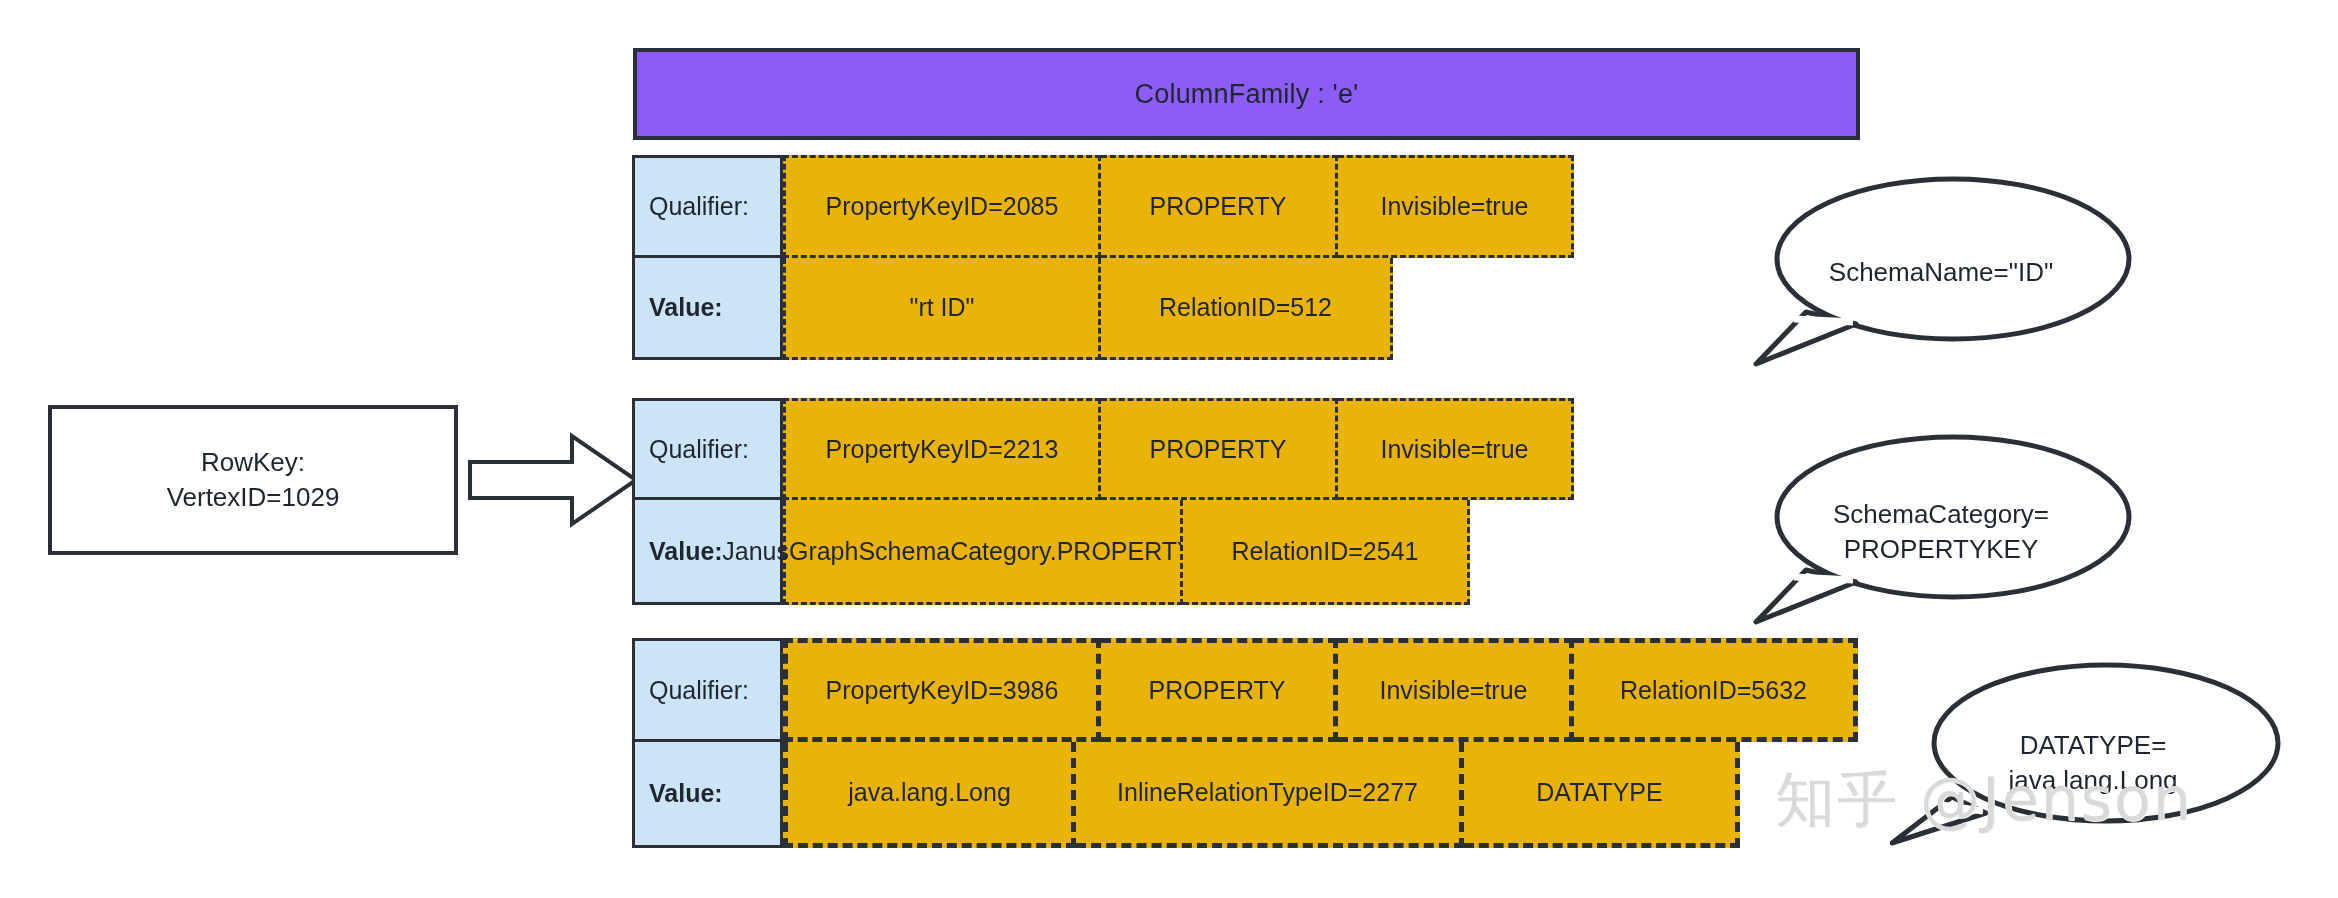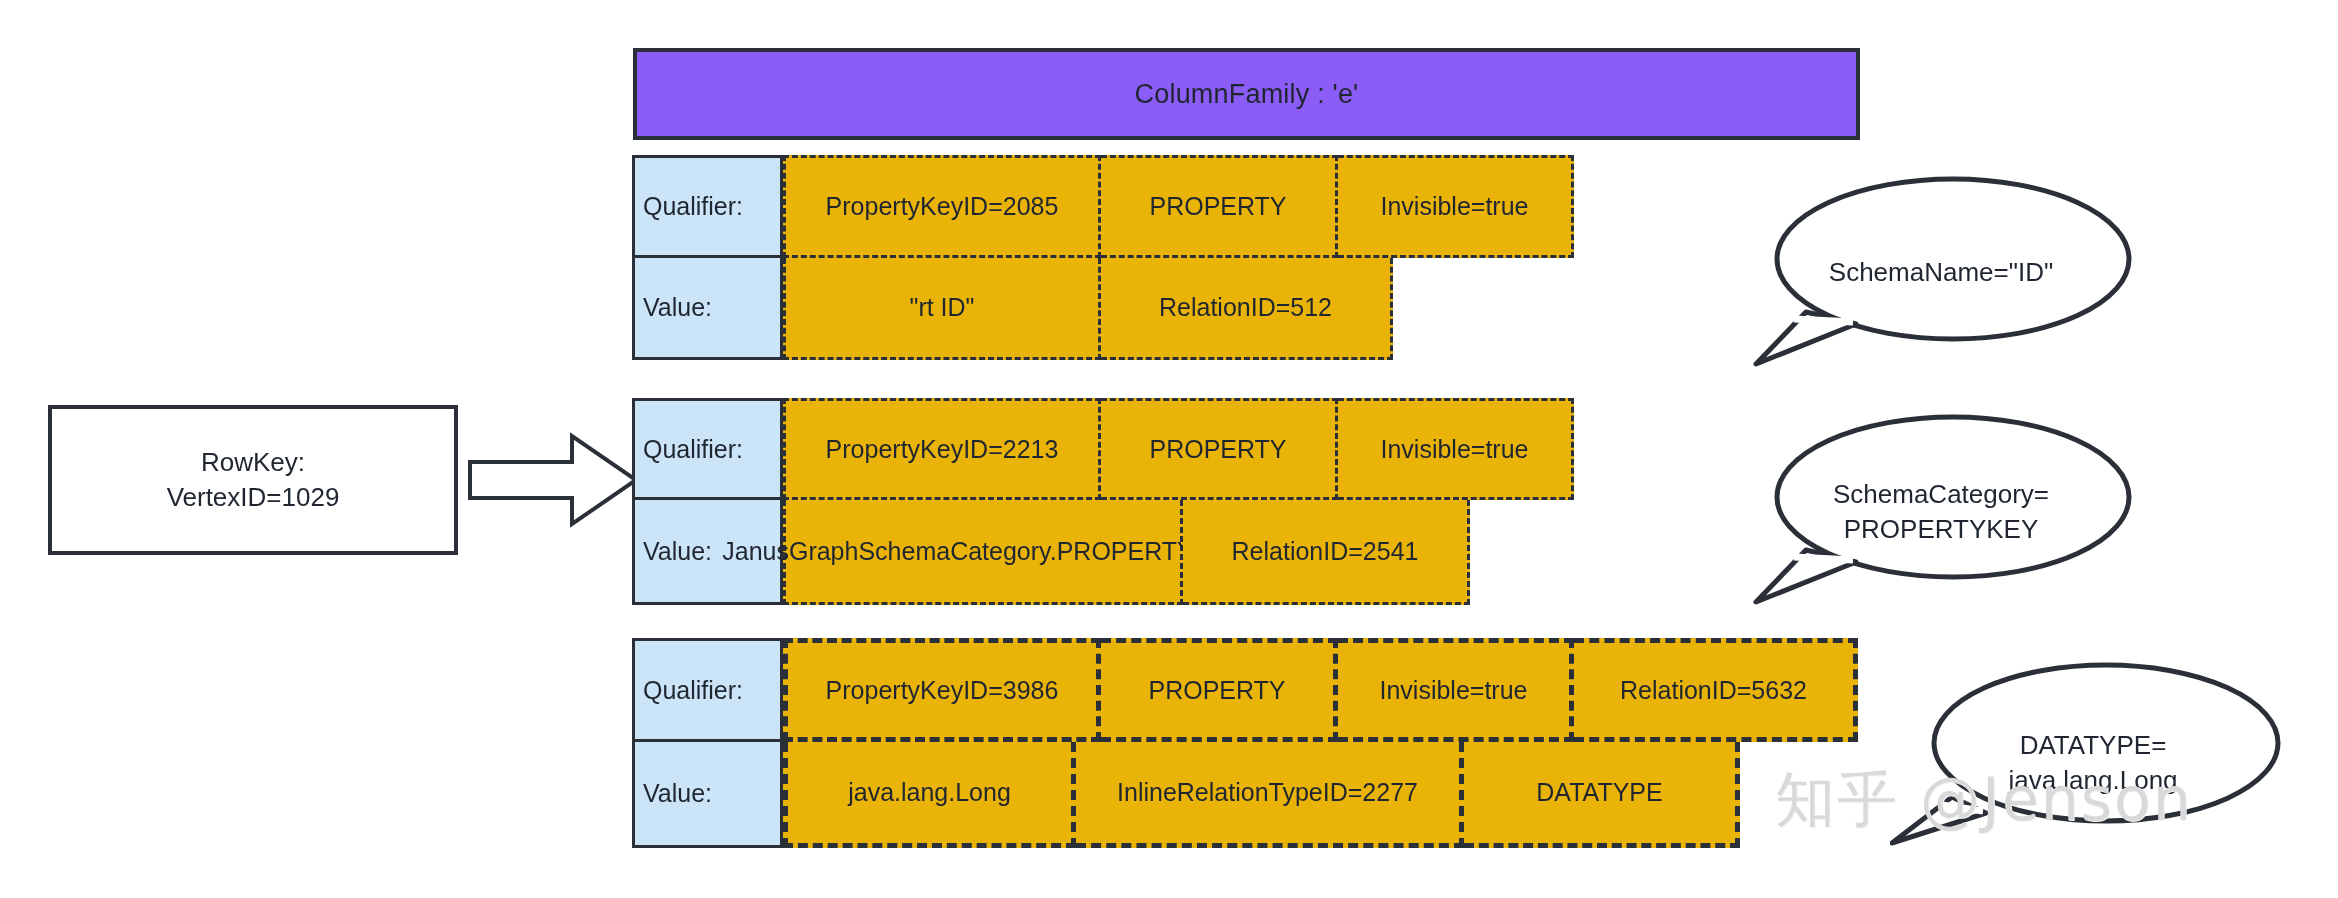--- a/index.html
+++ b/index.html
@@ -48,27 +48,27 @@
     box-sizing: border-box;
   }
   
   .lbl {
     box-sizing: border-box;
     background: #cce4f7;
     border: 3px solid #2b3038;
     display: flex;
     align-items: center;
     justify-content: flex-start;
-    padding-left: 8px;
+    padding-left: 14px;
     font-size: 25px;
     color: #1f2630;
     flex: 0 0 auto;
   }
   .lbl.lbl-top { border-bottom-width: 3px; }
-  .lbl.lbl-bot { border-top: 0; }
+  .lbl.lbl-bot { border-top: 0; font-weight: bold; }
 
   
   .cell {
     box-sizing: border-box;
     background: #eab308;
     border: 3px dashed #2b3038;
     border-left: 0;
     display: flex;
     align-items: center;
     justify-content: center;
@@ -223,21 +223,21 @@
       <ellipse cx="205" cy="87" rx="176" ry="80" fill="#ffffff" stroke="#2b3038" stroke-width="5"></ellipse>
       <path d="M 58 140 L 8 192 L 108 152 Z" fill="#ffffff" stroke="#2b3038" stroke-width="5" stroke-linejoin="round"></path>
       <path d="M 46 147 L 105 150" stroke="#ffffff" stroke-width="7"></path>
     </svg>
     <div class="ctext">
       <span class="l1">SchemaName="ID"</span>
       <span class="l2"></span>
     </div>
   </div>
 
-  <div class="callout" id="callout-2" style="left:1748px; top:412px; width:386px; height:200px;text-decoration:underline;">
+  <div class="callout" id="callout-2" style="left:1748px; top:432px; width:386px; height:200px;text-decoration:underline;">
     <svg width="386" height="200" viewBox="0 0 386 200" xmlns="http://www.w3.org/2000/svg">
       <ellipse cx="205" cy="85" rx="176" ry="80" fill="#ffffff" stroke="#2b3038" stroke-width="5"></ellipse>
       <path d="M 58 138 L 8 190 L 108 150 Z" fill="#ffffff" stroke="#2b3038" stroke-width="5" stroke-linejoin="round"></path>
       <path d="M 46 145 L 105 148" stroke="#ffffff" stroke-width="7"></path>
     </svg>
     <div class="ctext">
       <span class="l1">SchemaCategory=</span>
       <span class="l2">PROPERTYKEY</span>
     </div>
   </div>

